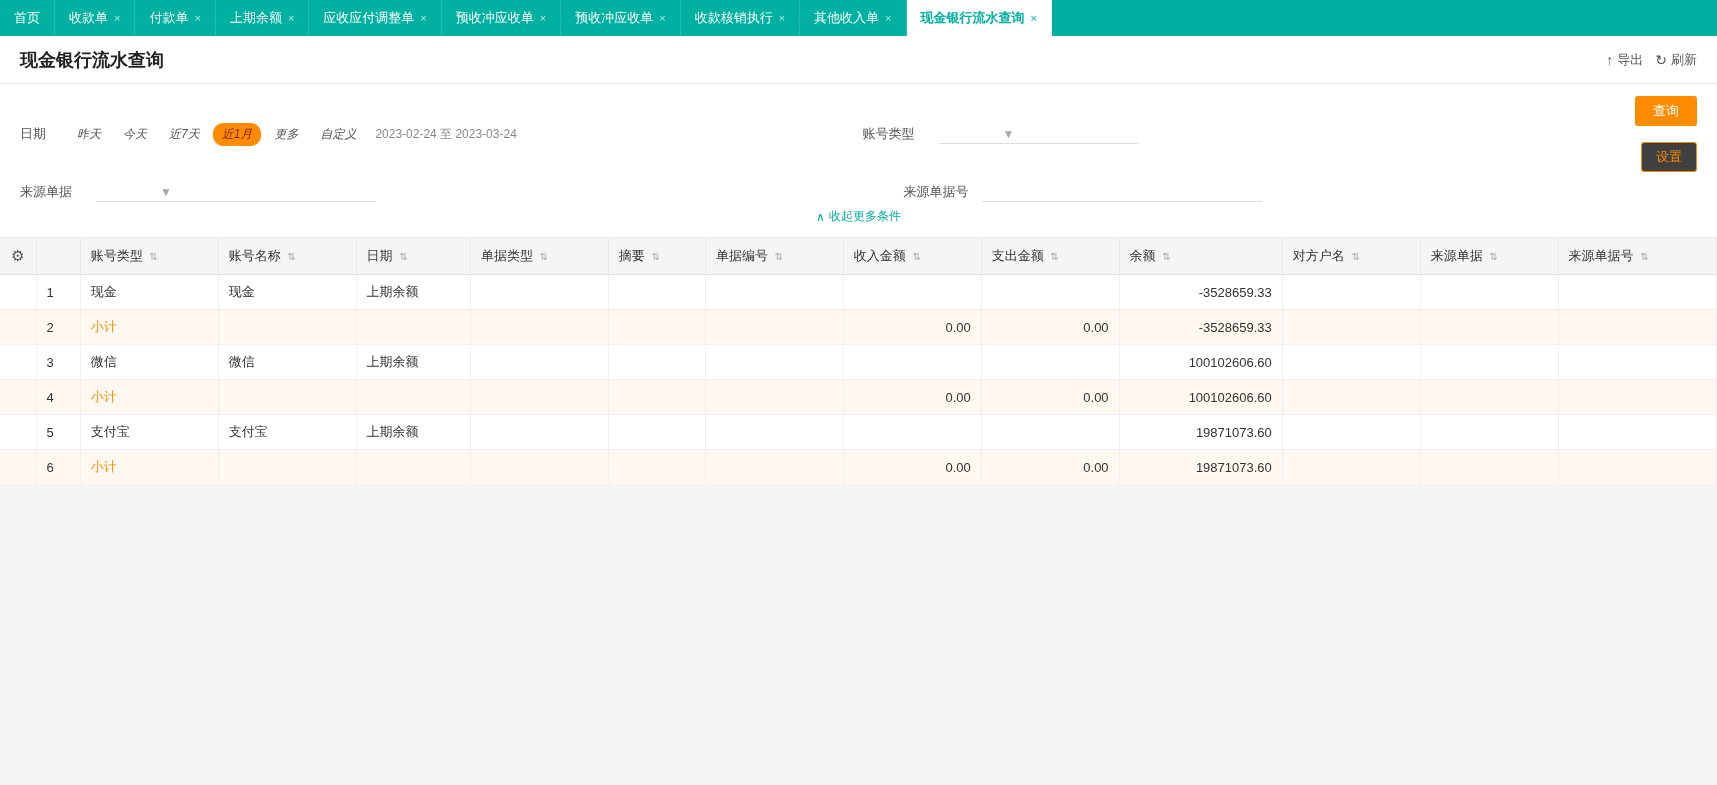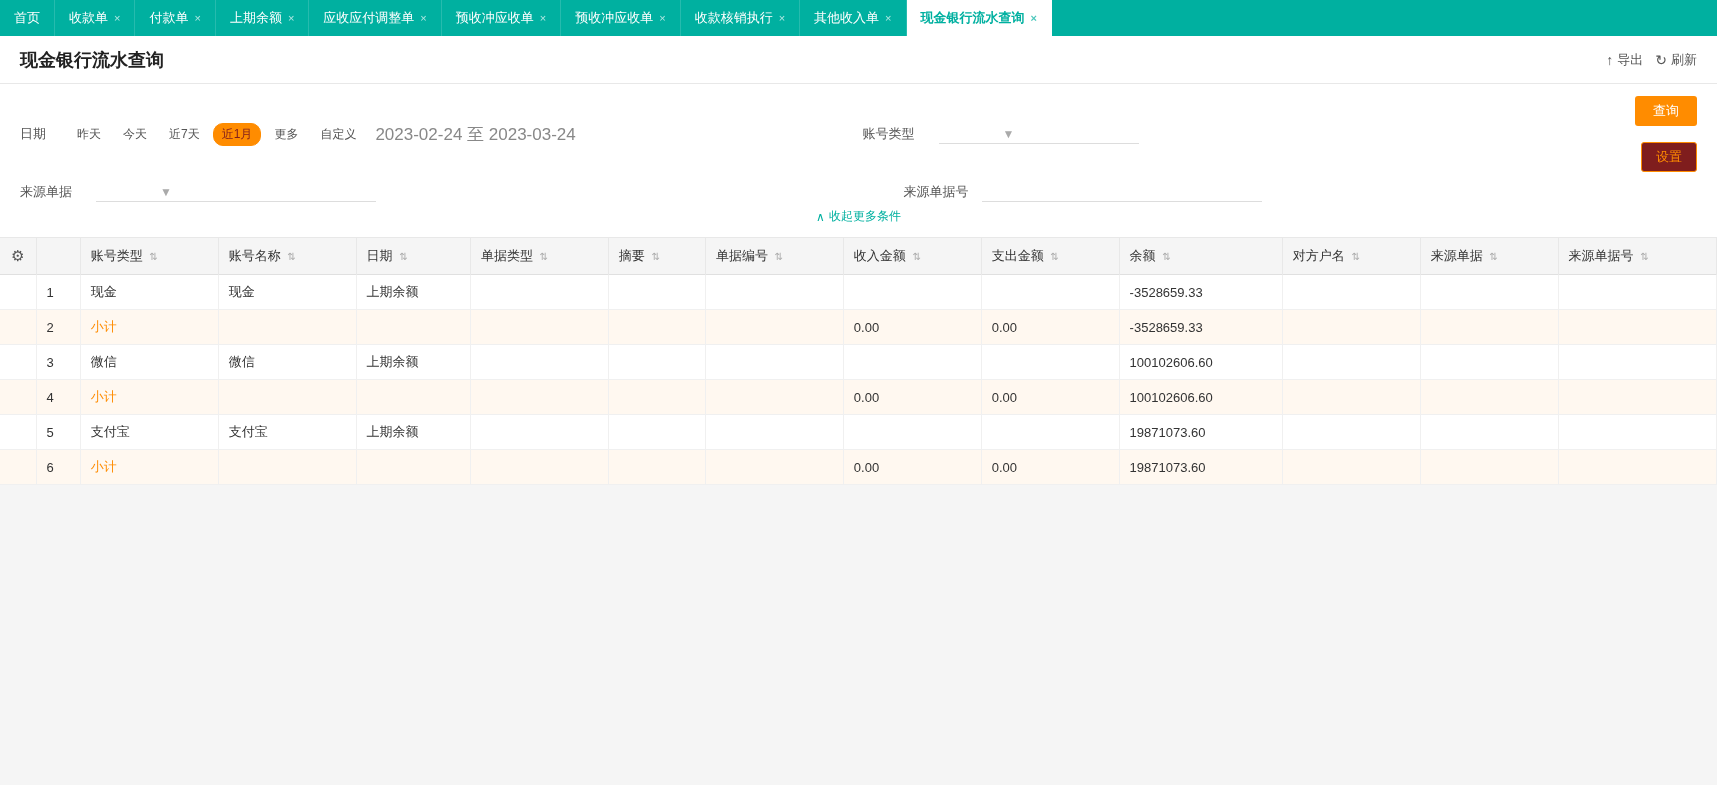--- a/index.html
+++ b/index.html
@@ -92,30 +92,31 @@
       gap: 4px;
     }
     .date-btn {
       padding: 2px 8px;
       border-radius: 3px;
       cursor: pointer;
       font-size: 12px;
       border: 1px solid transparent;
       background: none;
       color: #555;
+      font-style: italic;
     }
     .date-btn.active {
       background: #ff8c00;
       color: #7f1d1d;
       border-color: #ff8c00;
       border-radius: 10px;
     }
     .date-range {
       color: #888;
-      font-size: 17px;
+      font-size: 12px;
       margin-left: 6px;
     }
     .filter-select {
       display: flex;
       align-items: center;
       border-bottom: 1px solid #ddd;
       min-width: 180px;
       margin-left: 8px;
       padding: 2px 4px;
       cursor: pointer;
@@ -161,21 +162,21 @@
     .query-btn {
       background: #ff8c00;
       color: #fff;
       border: none;
       border-radius: 3px;
       padding: 6px 18px;
       cursor: pointer;
       font-size: 13px;
     }
     .settings-btn {
-      background: #7f1d1d;
+      background: #404040;
       color: #ff8c00;
       border: 1px solid #ff8c00;
       border-radius: 3px;
       padding: 5px 14px;
       cursor: pointer;
       font-size: 13px;
       margin-top: 4px;
     }
     .btn-group {
       display: flex;
@@ -229,20 +230,21 @@
     tbody tr.subtotal {
       background: #fff8f0;
     }
     tbody td {
       padding: 8px 10px;
       color: #333;
       border-right: 1px solid #f0f0f0;
       white-space: nowrap;
     }
     tbody td.number {
+      text-align: right;
       color: #333;
     }
     tbody td.orange {
       color: #ff8c00;
     }
     .settings-col {
       width: 36px;
       text-align: center;
     }
     .th-settings {

